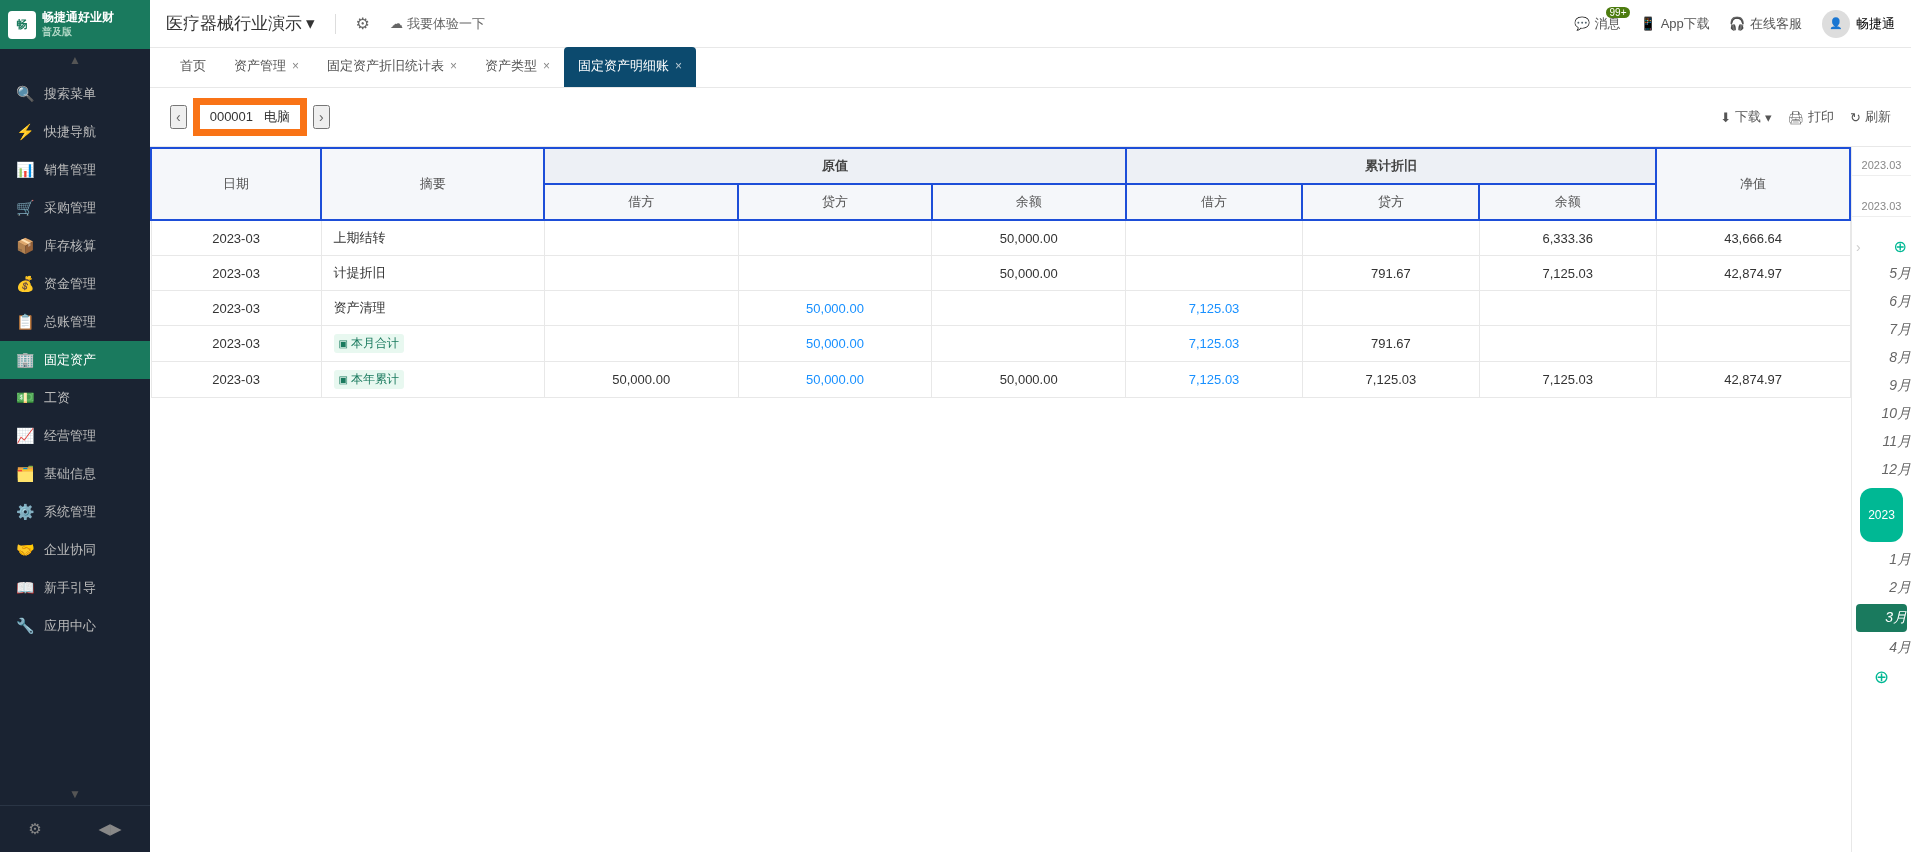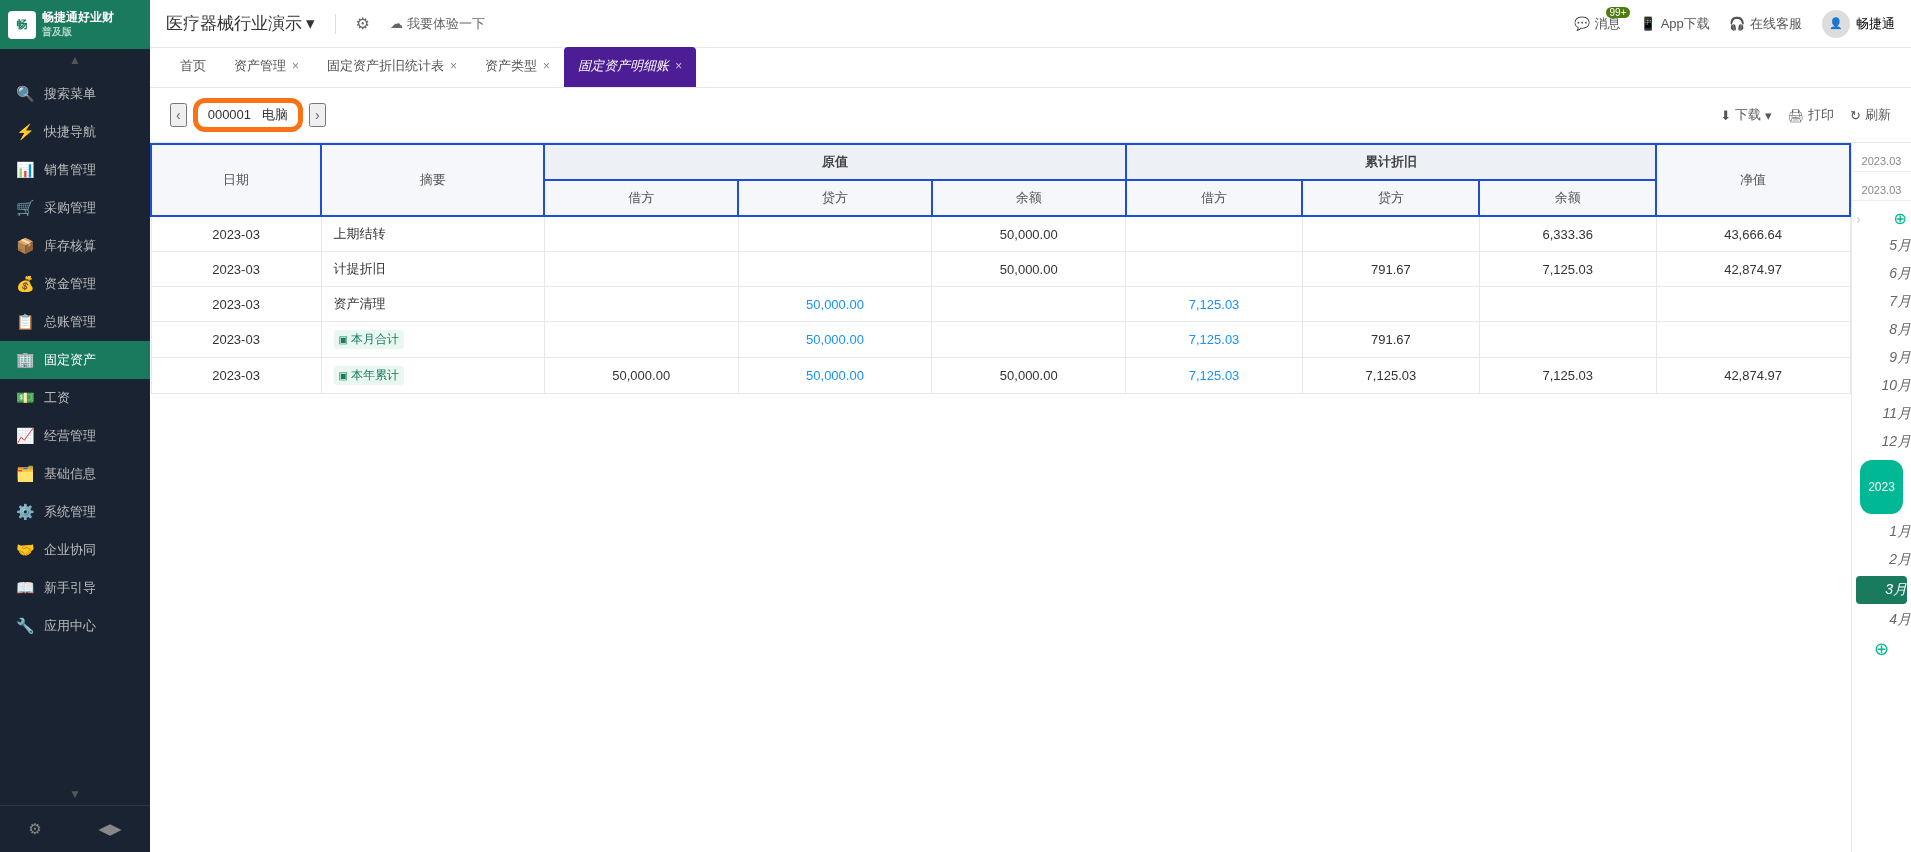--- a/index.html
+++ b/index.html
@@ -133,24 +133,23 @@
       display: flex; align-items: center;
       padding: 0 14px;
       font-size: 13px;
       color: #555;
       cursor: pointer;
       border-bottom: 2px solid transparent;
       white-space: nowrap;
       gap: 6px;
     }
     .tab.active {
-      background: #4c1d95;
+      background: #0c4a6e;
       color: white;
       border-radius: 4px 4px 0 0;
-      font-style: italic;
     }
     .tab-close { color: inherit; font-size: 12px; opacity: 0.7; }
 
     
     .content {
       flex: 1;
       background: white;
       margin: 0;
       overflow: hidden;
       display: flex;
@@ -160,21 +159,21 @@
     
     .detail-header {
       display: flex; align-items: center;
       padding: 10px 20px;
       border-bottom: 1px solid #e8e8e8;
       gap: 10px;
     }
     .asset-nav { display: flex; align-items: center; gap: 6px; }
     .asset-nav-btn { color: #666; cursor: pointer; font-size: 14px; padding: 2px 4px; }
     .asset-code-badge {
-      border: 5px solid #f97316; border-radius: 12px;
+      border: 7px solid #f97316; border-radius: 0;
       padding: 3px 10px; font-size: 13px; color: #333;
     }
     .detail-actions { margin-left: auto; display: flex; align-items: center; gap: 16px; }
     .detail-action-btn {
       display: flex; align-items: center; gap: 4px;
       color: #555; font-size: 13px; cursor: pointer;
     }
 
     
     .table-container {
@@ -218,21 +217,21 @@
       overflow-y: auto;
       font-size: 12px;
       color: #666;
     }
     .timeline-header {
       font-size: 11px;
       color: #888;
       padding: 4px;
       text-align: center;
       border-bottom: 1px solid #eee;
-      margin-bottom: 8px;
+      margin-bottom: 20px;
       width: 100%;
     }
     .timeline-item {
       width: 100%;
       text-align: right;
       padding: 5px 0;
       cursor: pointer;
       color: #666;
       font-size: 14px;
       font-style: italic;

